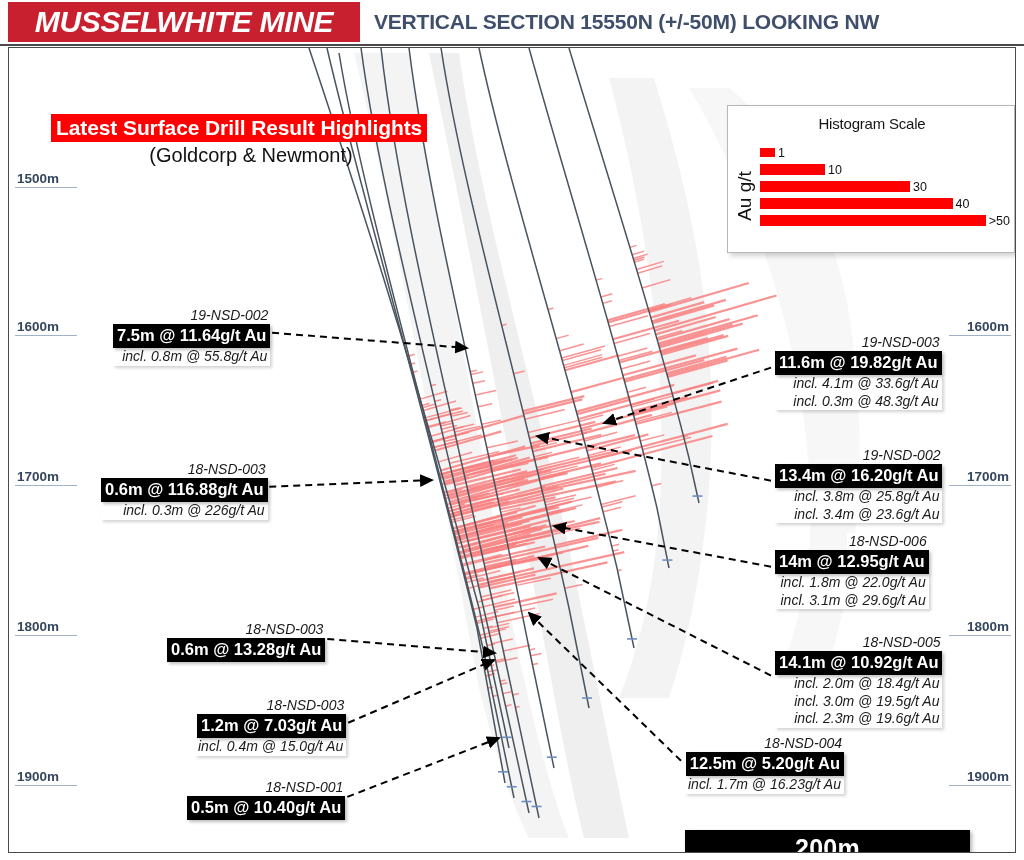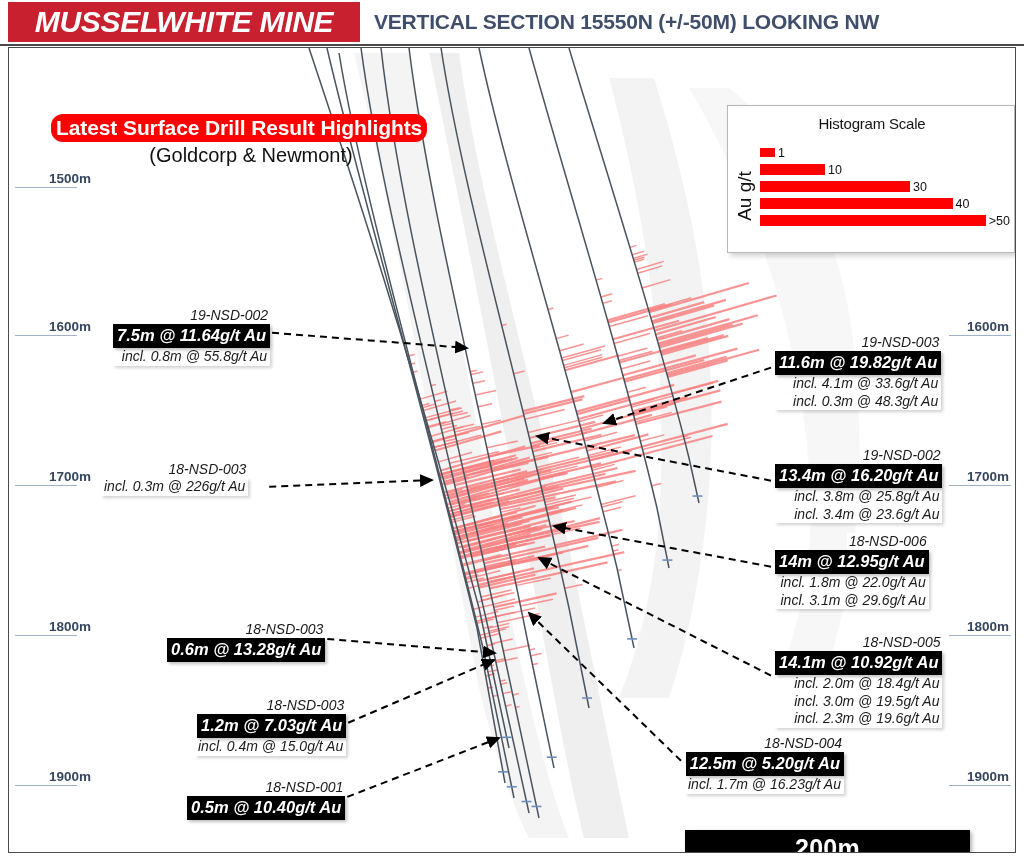--- a/index.html
+++ b/index.html
@@ -49,21 +49,20 @@
   #plot { position: absolute; left: 0; top: 0; width: 1006px; height: 804px; }
   #plot svg { position: absolute; left: 0; top: 0; }
 
   
   .depth-label {
     position: absolute;
     color: #35465E;
     font-weight: bold;
     font-size: 13.5px;
     white-space: nowrap;
-    margin-left: 32px;
   }
   .depth-left  { left: 8px; }
   .depth-right { right: 6px; }
   .depth-tick {
     position: absolute;
     height: 1px;
     background: #9FB2C9;
   }
 
   
@@ -71,21 +70,20 @@
   #highlights-main {
     display: inline-block;
     background: #FF0000;
     color: #ffffff;
     font-weight: bold;
     font-size: 21px;
     padding: 1px 5px 2px 5px;
     line-height: 25px;
     letter-spacing: -0.1px;
     white-space: nowrap;
-    border-radius: 12px;
   }
   #highlights-sub {
     color: #111111;
     font-size: 20px;
     line-height: 26px;
     text-align: center;
     width: 400px;
     margin-top: 0;
     white-space: nowrap;
   }
@@ -147,21 +145,20 @@
     display: inline-block;
     padding: 0 2px;
     line-height: 17px;
     white-space: nowrap;
   }
   .callout .assay-main {
     display: inline-block;
     background: #000000;
     color: #ffffff;
     font-weight: bold;
-    font-style: italic;
     font-size: 16.5px;
     line-height: 21px;
     padding: 1px 4px 2px 4px;
     white-space: nowrap;
     box-shadow: 2px 2px 3px rgba(0,0,0,0.25);
   }
   .callout .assay-incl {
     display: block;
     background: #ffffff;
     color: #1a1a1a;
@@ -594,20 +591,21 @@
     </div>
 
     <div id="callout-layer">
         <div class="callout align-right" style="left: 104px; top: 258px;">
           <div class="idrow"><span class="hole-id">19-NSD-002</span></div>
           <div><span class="assay-main">7.5m @ 11.64g/t Au</span></div>
           <span class="assay-incl">incl. 0.8m @ 55.8g/t Au</span>
         </div>
         <div class="callout align-right" style="left: 92px; top: 412px;">
           <div class="idrow"><span class="hole-id">18-NSD-003</span></div>
+          <div><span class="assay-main">0.6m @ 116.88g/t Au</span></div>
           <span class="assay-incl">incl. 0.3m @ 226g/t Au</span>
         </div>
         <div class="callout align-right" style="left: 158px; top: 572px;">
           <div class="idrow"><span class="hole-id">18-NSD-003</span></div>
           <div><span class="assay-main">0.6m @ 13.28g/t Au</span></div>
         </div>
         <div class="callout align-right" style="left: 186px; top: 648px;">
           <div class="idrow"><span class="hole-id">18-NSD-003</span></div>
           <div><span class="assay-main">1.2m @ 7.03g/t Au</span></div>
           <span class="assay-incl">incl. 0.4m @ 15.0g/t Au</span>

